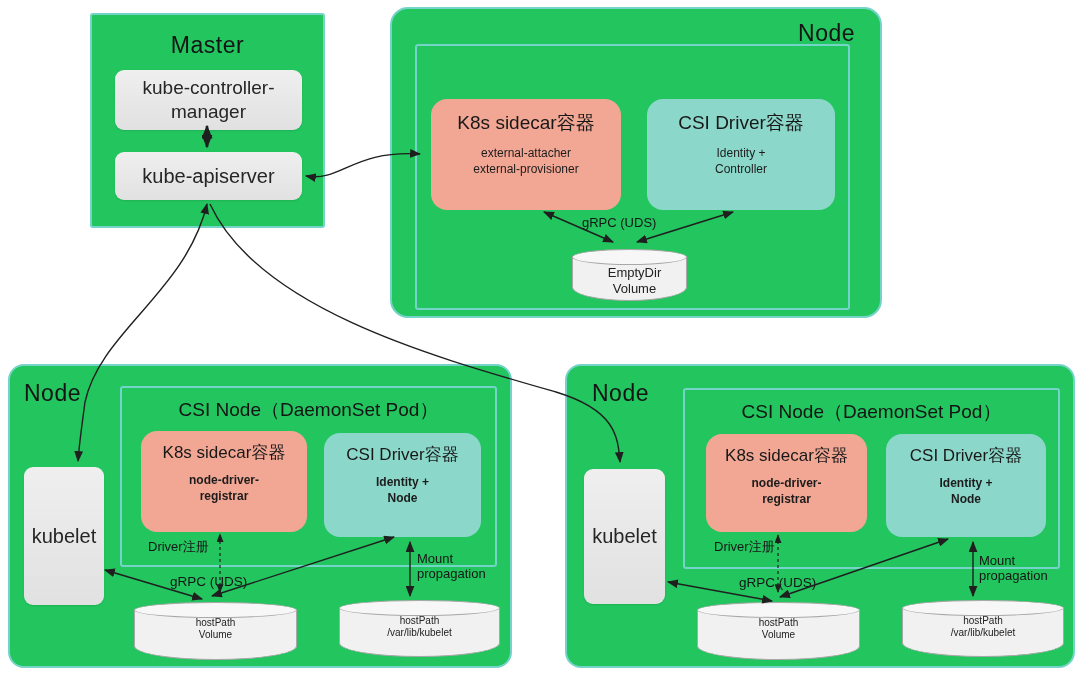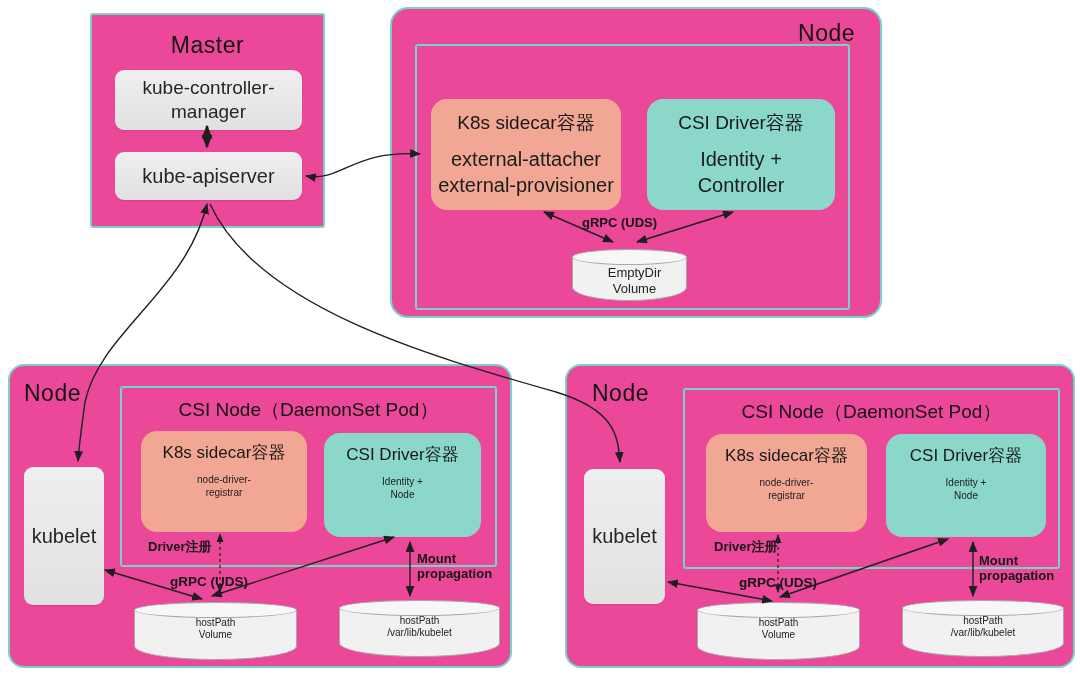--- a/index.html
+++ b/index.html
@@ -1,48 +1,48 @@
 <!DOCTYPE html>
 <html><head>
 <meta charset="utf-8">
 <style>
   html,body { margin:0; padding:0; background:#fff; }
   .stage {
     position:relative; width:1080px; height:677px; background:#ffffff;
     font-family:"Liberation Sans","DejaVu Sans",sans-serif; color:#1f1f1f;
     overflow:hidden; border-bottom:2px solid #eceff1;
   }
-  .tealbox { position:absolute; border:2px solid #74d4c8; background:#ec4899; box-sizing:border-box; }
+  .tealbox { position:absolute; border:2px solid #74d4c8; background:#22c55e; box-sizing:border-box; }
   .rounded { border-radius:18px; }
   .sq { border-radius:3px; }
   .region-title { position:absolute; font-size:23px; color:#141414; letter-spacing:.5px; }
   .pod-title { position:absolute; left:0; right:0; text-align:center; font-size:20px; color:#141414; }
   .grey-node {
     position:absolute; background:linear-gradient(180deg,#efefef,#e1e1e1);
     border-radius:9px; display:flex; align-items:center; justify-content:center;
     text-align:center; font-size:19px; white-space:pre-line; color:#262626; line-height:1.25;
     box-shadow:0 1px 2px rgba(0,0,0,.10);
   }
   .cbox { position:absolute; border-radius:16px; display:flex; flex-direction:column; align-items:center; text-align:center; box-sizing:border-box; }
   .cbox.pink { background:#f2a794;text-align:center; }
   .cbox.teal { background:#8bd8cb; }
   .cbox-title { font-size:19px; margin-top:11px; color:#181818; }
-  .cbox-lines { font-size:20px; margin-top:10px; white-space:pre-line; line-height:1.3; color:#1c1c1c; }
+  .cbox-lines { font-size:12px; margin-top:10px; white-space:pre-line; line-height:1.3; color:#1c1c1c; }
   .cbox.small .cbox-title { font-size:17px; margin-top:10px; }
-  .cbox.small .cbox-lines { font-size:10px; margin-top:9px; }
+  .cbox.small .cbox-lines { font-size:12px; margin-top:9px;font-weight:bold; }
   .cyl { position:absolute; }
   .cyl-rim { position:absolute; left:0; right:0; top:0; height:16px; background:#f7f7f7;
     border:1.5px solid #a8a8a8; border-radius:50%; box-sizing:border-box; }
   .cyl-body { position:absolute; left:0; right:0; top:8px; bottom:0; background:#f1f1f1;
     border:1.5px solid #a8a8a8; border-top:none; box-sizing:border-box;
     border-radius:0 0 50% 50% / 0 0 14px 14px; }
   .cyl-label { position:absolute; left:0; right:0; top:15px; text-align:center; font-size:10px;
     line-height:1.2; white-space:pre-line; color:#222; }
   .cyl-label.sm { font-size:13px; top:16px;margin-left:10px; }
-  .sm-label { position:absolute; font-size:13px; white-space:pre-line; color:#161616; line-height:1.15;font-weight:bold; }
+  .sm-label { position:absolute; font-size:13px; white-space:pre-line; color:#161616; line-height:1.15; }
   .arrows { position:absolute; inset:0; z-index:7; pointer-events:none; }
   .watermark { position:absolute; right:10px; top:646px; font-size:17px; color:#b6bcc2; z-index:8; letter-spacing:1px; }
 </style>
 </head>
 <body>
 
 <div class="stage">
 
   <div class="tealbox sq" style="left:90px; top:13px; width:235px; height:215px;">
     <div class="region-title" style="left:0; right:0; top:17px; text-align:center;">Master</div>

